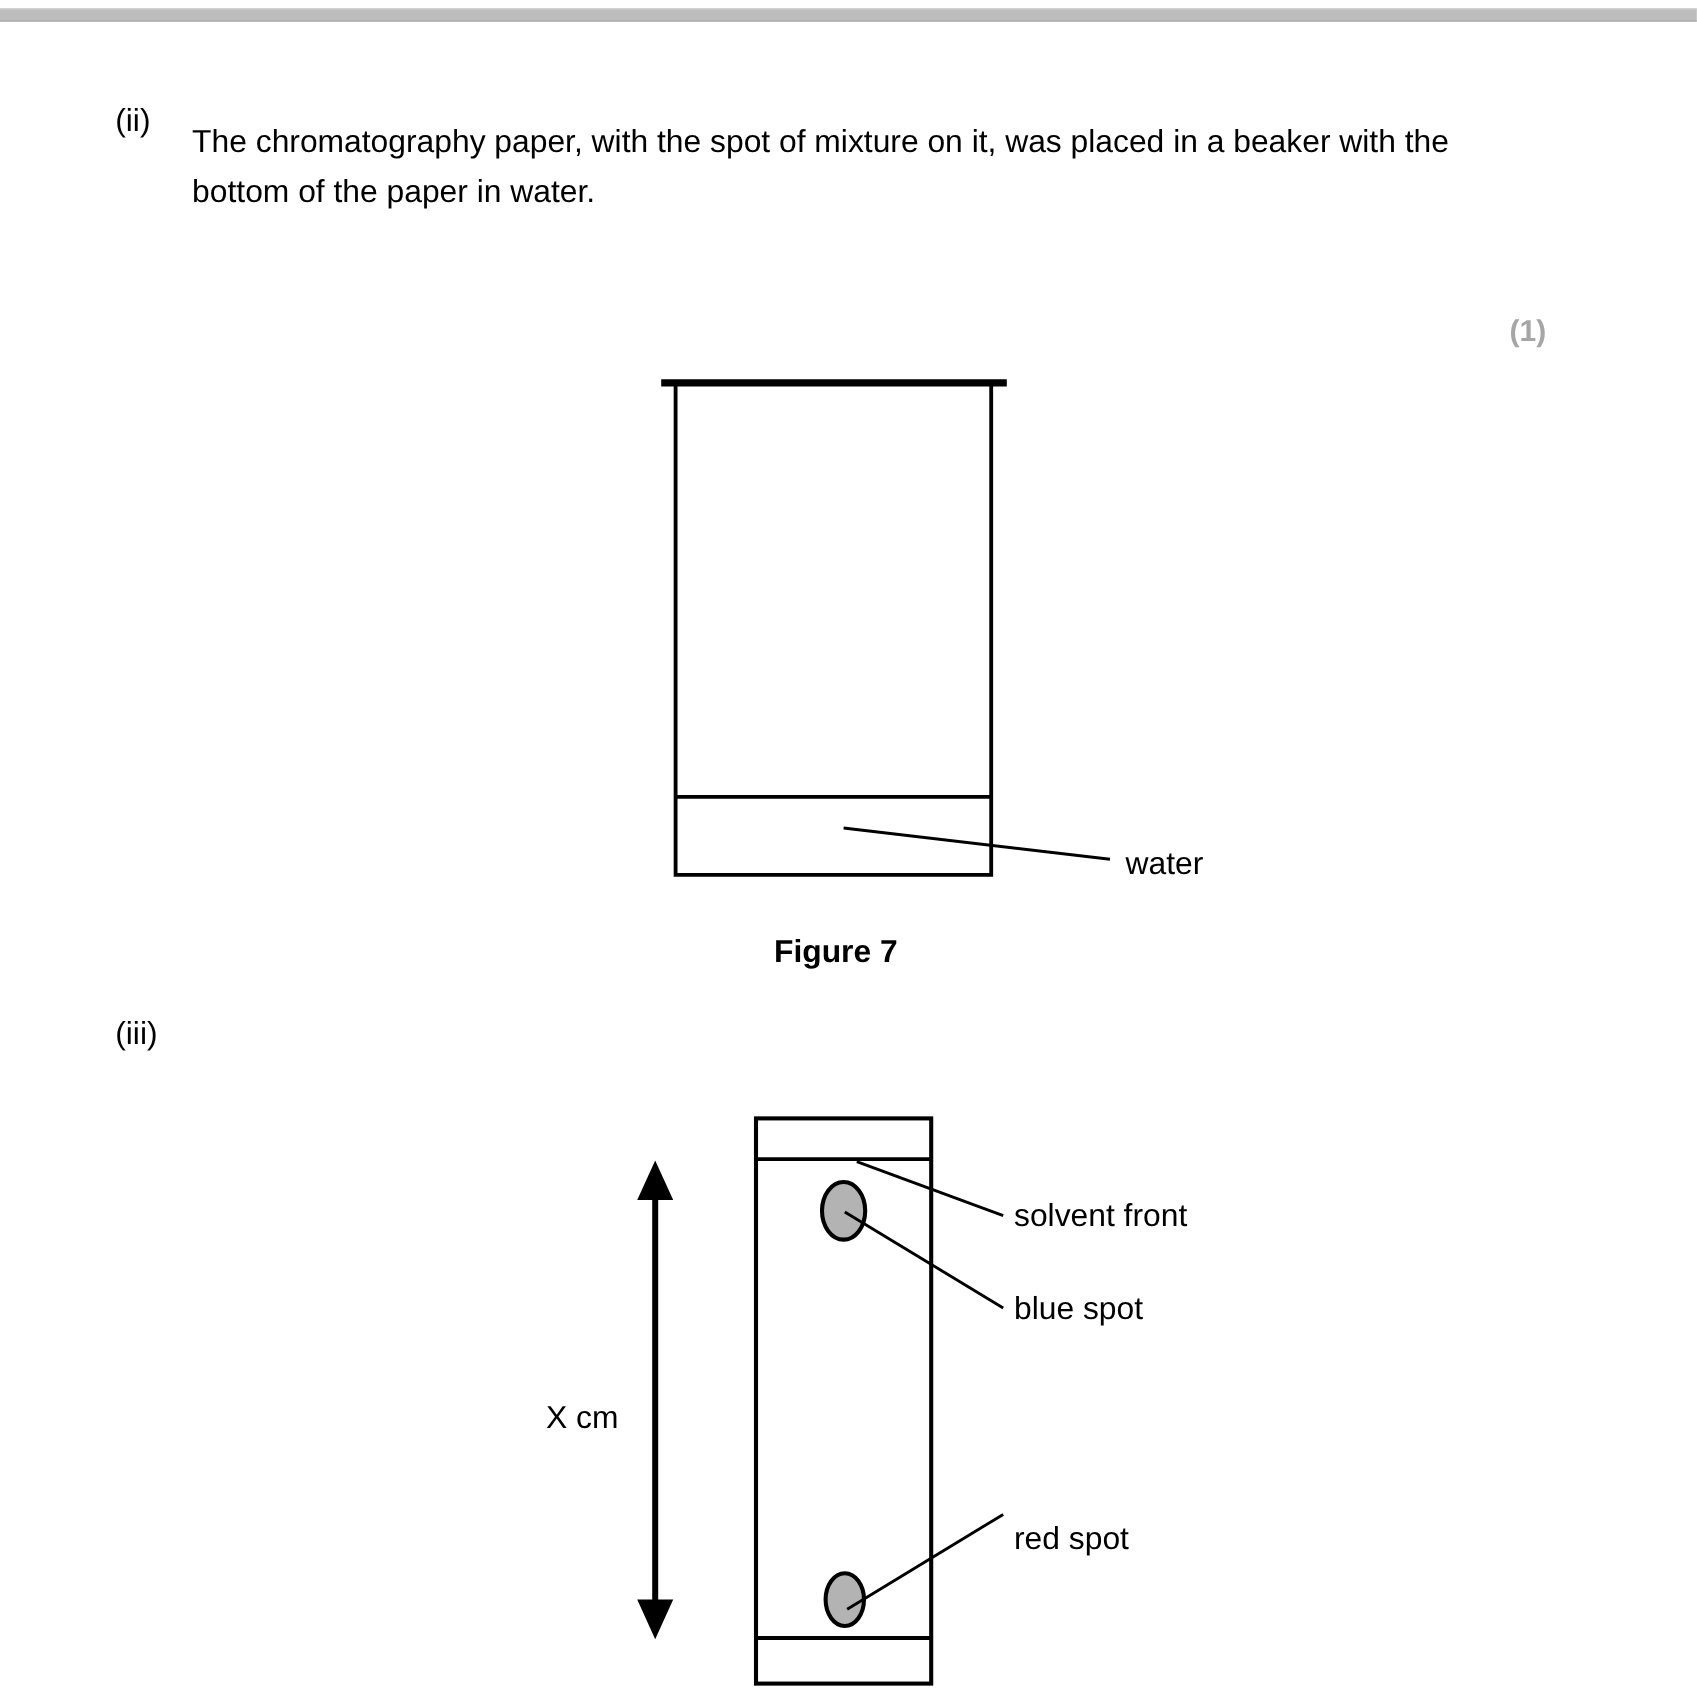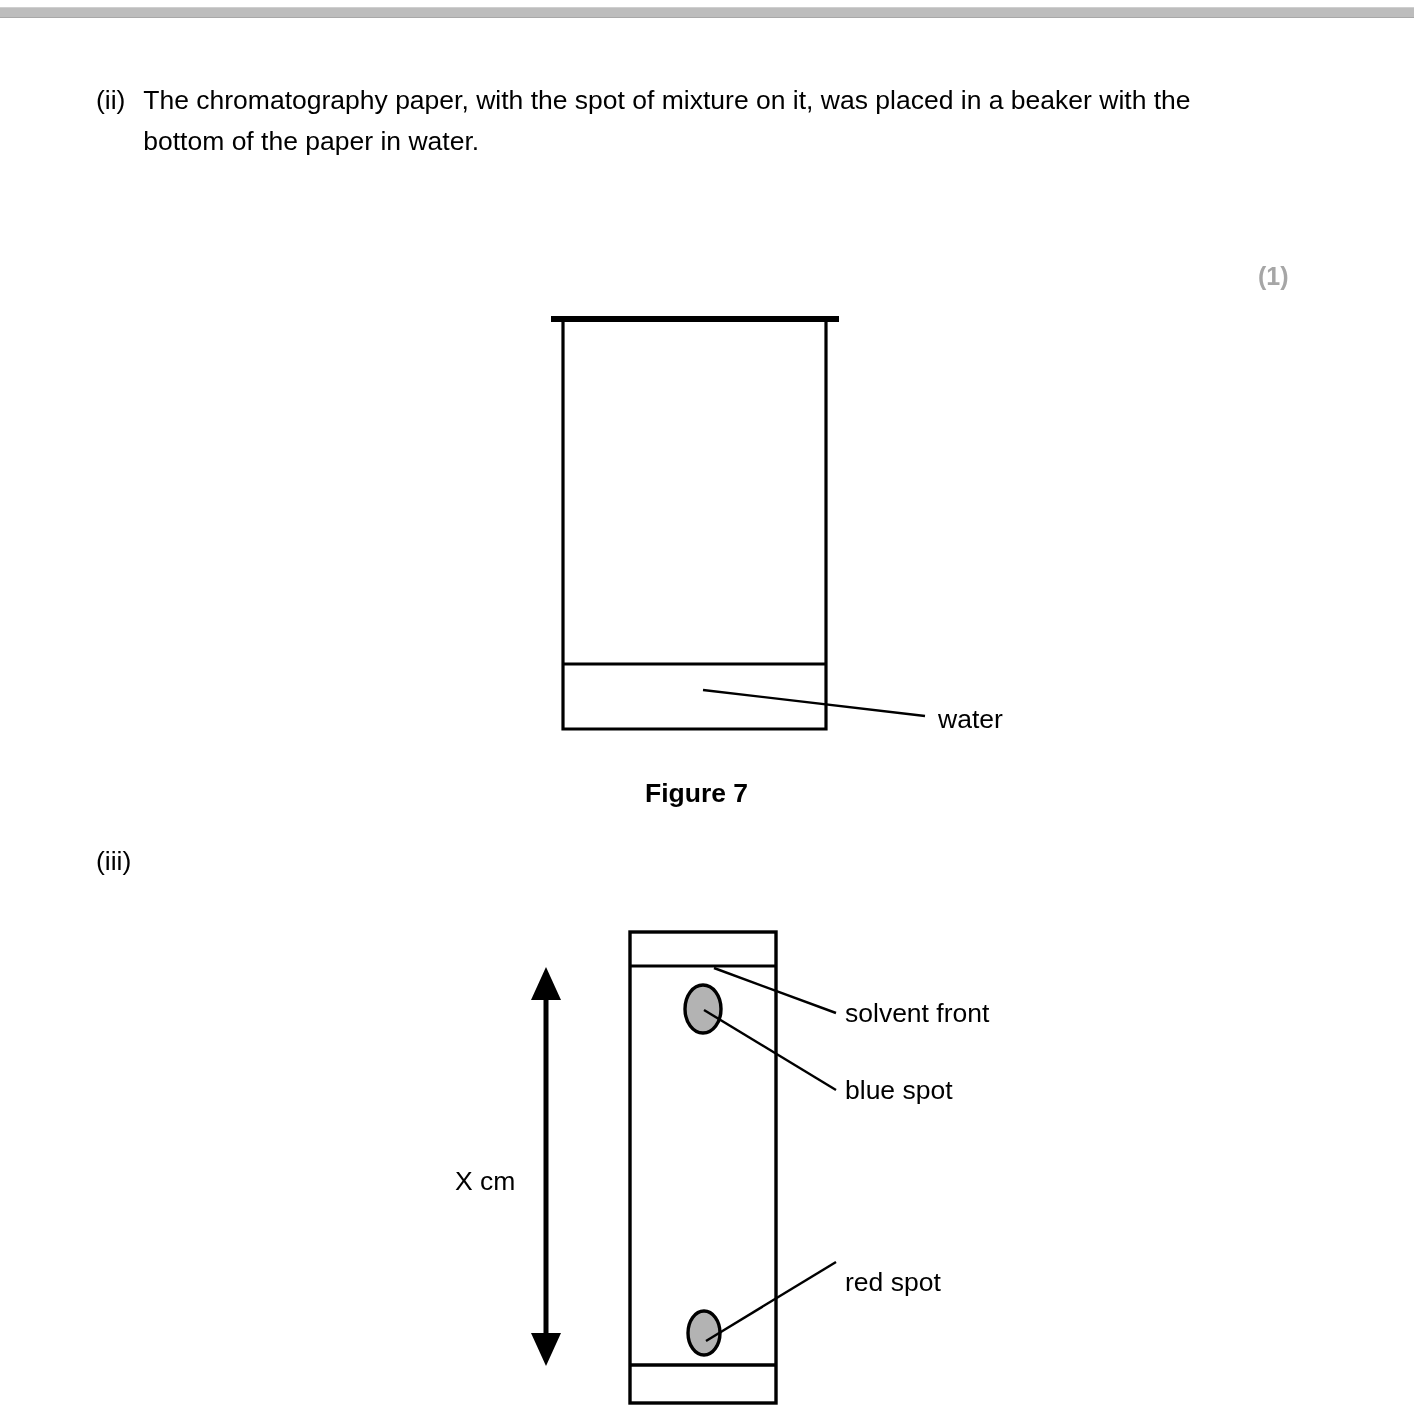--- a/index.html
+++ b/index.html
@@ -37,21 +37,21 @@
   .q-label {
     font-size: 26.5px;
     line-height: 41px;
     white-space: pre;
   }
   .q-body {
     font-size: 26.5px;
     line-height: 41px;
   }
   .q-body p {
-    margin: 0;
+    margin: 18px;
   }
   .q-body p + p {
     margin-top: 29px;
   }
 
   #q-ii {
     left: 96px;
     top: 80px;
     width: 1180px;
   }

